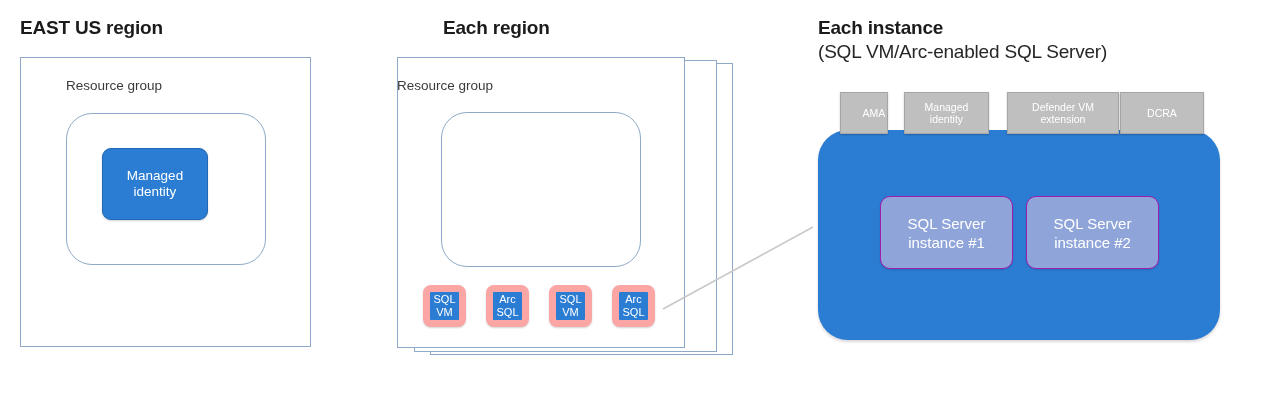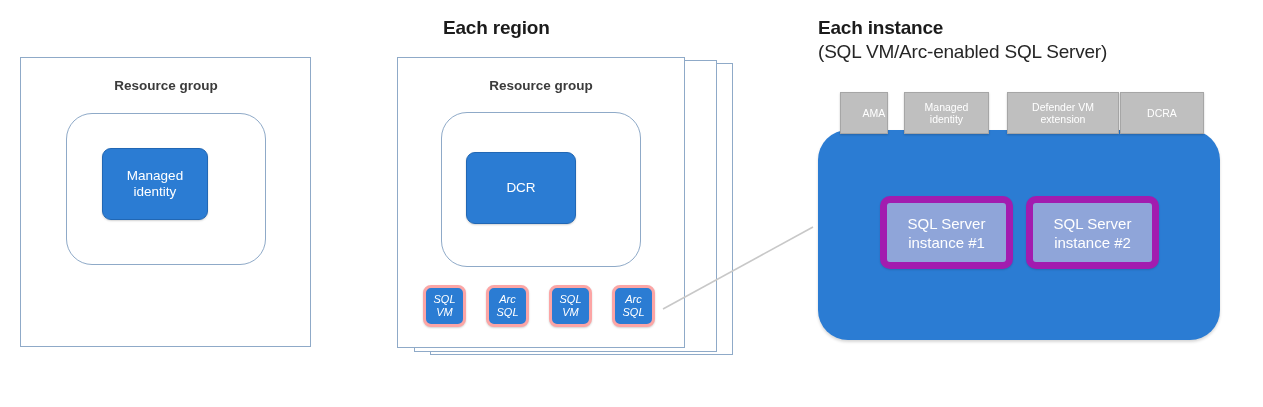--- a/index.html
+++ b/index.html
@@ -52,23 +52,22 @@
     box-sizing: border-box;
     background: #ffffff;
     border: 1.4px solid #8faac8;
     border-radius: 26px;
   }
   .group-label {
     position: absolute;
     font-size: 13.5px;
     line-height: 16px;
     color: #3b3b3b;
-    text-align: center;
+    text-align: left;
     white-space: nowrap;
-    font-weight: bold;
   }
 
   .blue-box {
     position: absolute;
     box-sizing: border-box;
     background: #2b7cd3;
     border: 1px solid #2167b4;
     border-radius: 9px;
     color: #ffffff;
     display: flex;
@@ -76,31 +75,30 @@
     justify-content: center;
     text-align: center;
     font-size: 13.5px;
     line-height: 16px;
     box-shadow: 0 1px 2px rgba(0,0,0,0.18);
   }
   .blue-pill {
     position: absolute;
     box-sizing: border-box;
     background: #2b7cd3;
-    border: 3px solid #fca5a5;
+    border: 7px solid #fca5a5;
     border-radius: 8px;
     color: #ffffff;
     display: flex;
     align-items: center;
     justify-content: center;
     text-align: center;
     font-size: 11px;
     line-height: 13px;
     box-shadow: 0 1px 2px rgba(0,0,0,0.18);
-    font-style: italic;
   }
 
   
   .instance-shell {
     position: absolute;
     box-sizing: border-box;
     background: #2b7cd3;
     border-radius: 30px;
     box-shadow: 0 2px 3px rgba(0,0,0,0.16);
   }
@@ -115,21 +113,21 @@
     justify-content: center;
     text-align: center;
     font-size: 10.5px;
     line-height: 12.5px;
     box-shadow: 0 1px 2px rgba(0,0,0,0.20);
   }
   .instance-box {
     position: absolute;
     box-sizing: border-box;
     background: #8fa5d9;
-    border: 7px solid #a21caf;
+    border: 1px solid #a21caf;
     border-radius: 10px;
     color: #ffffff;
     display: flex;
     align-items: center;
     justify-content: center;
     text-align: center;
     font-size: 15px;
     line-height: 19px;
     box-shadow: 0 1px 2px rgba(0,0,0,0.14);
   }
@@ -139,20 +137,21 @@
     position: absolute;
     pointer-events: none;
   }
   .cell-text { display: block; }
 </style>
 </head>
 <body>
 
 <div id="canvas">
 
+  <div class="panel-heading" style="left:20px; top:16px;">EAST US region</div>
 
   <div class="rect-outline" style="left:20px; top:57px; width:291px; height:290px;"></div>
 
   <div class="round-outline" style="left:66px; top:113px; width:200px; height:152px;"></div>
 
   <div class="group-label" style="left:66px; top:78px; width:200px;">Resource group</div>
 
   <div class="blue-box" style="left:102px; top:148px; width:106px; height:72px;">
     <div>
       <span class="cell-text">Managed</span>
@@ -164,23 +163,20 @@
 
   <div class="rect-outline" style="left:430px; top:63px; width:303px; height:292px;"></div>
   <div class="rect-outline" style="left:414px; top:60px; width:303px; height:292px;"></div>
   <div class="rect-outline" style="left:397px; top:57px; width:288px; height:291px;"></div>
 
   <div class="group-label" style="left:397px; top:78px; width:288px;">Resource group</div>
 
   <div class="round-outline" style="left:441px; top:112px; width:200px; height:155px;"></div>
 
 
-  <div class="blue-box" style="left:466px; top:152px; width:110px; height:72px;">
-    <span class="cell-text">DCR</span>
-  </div>
 
   <div class="blue-pill" style="left:423px; top:285px; width:43px; height:42px;">
     <div>
       <span class="cell-text">SQL</span>
       <span class="cell-text">VM</span>
     </div>
   </div>
   <div class="blue-pill" style="left:486px; top:285px; width:43px; height:42px;">
     <div>
       <span class="cell-text">Arc</span>

